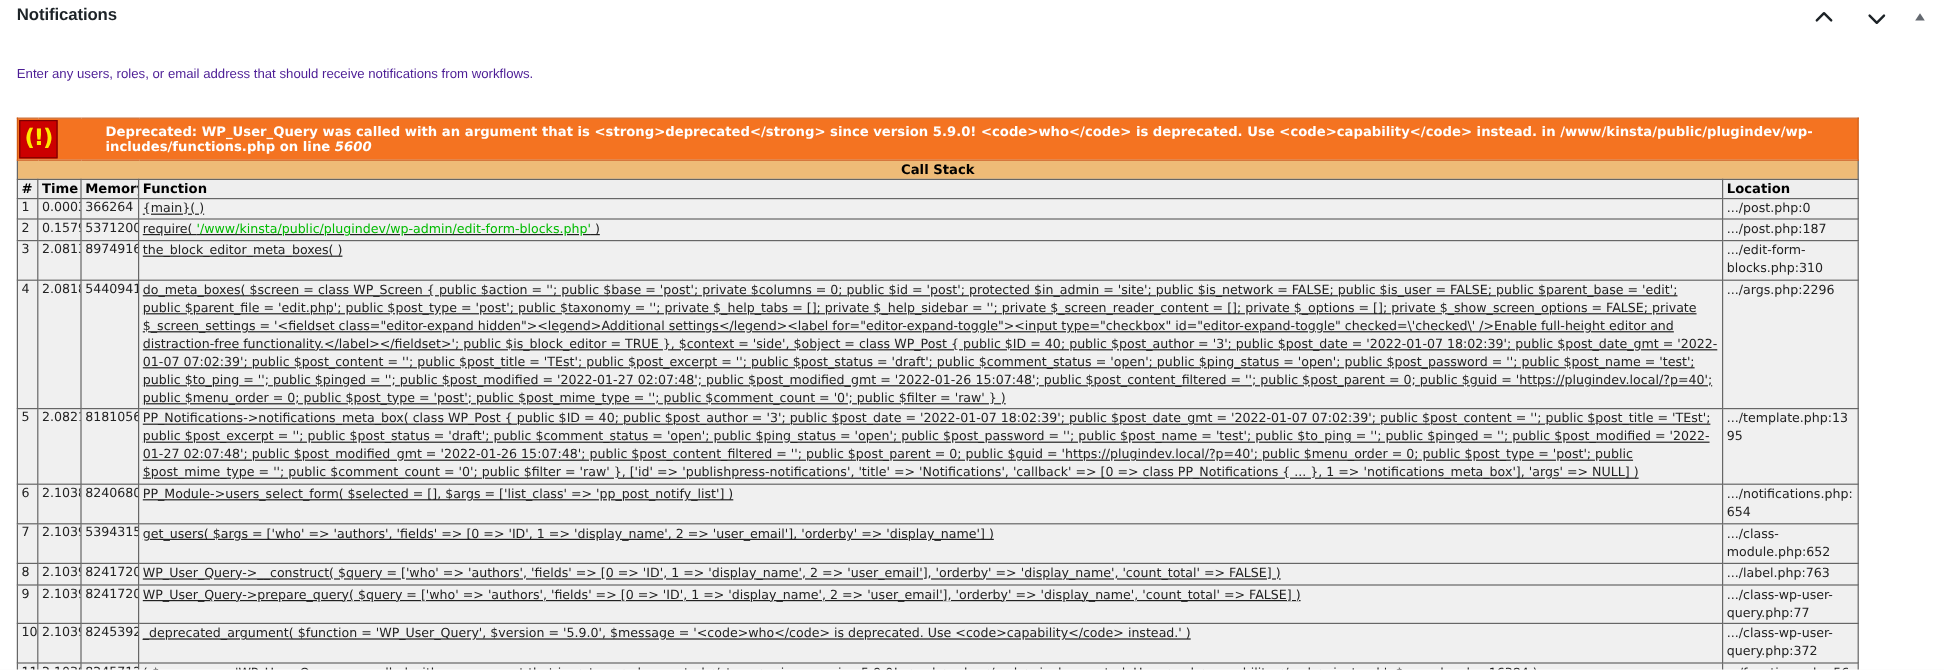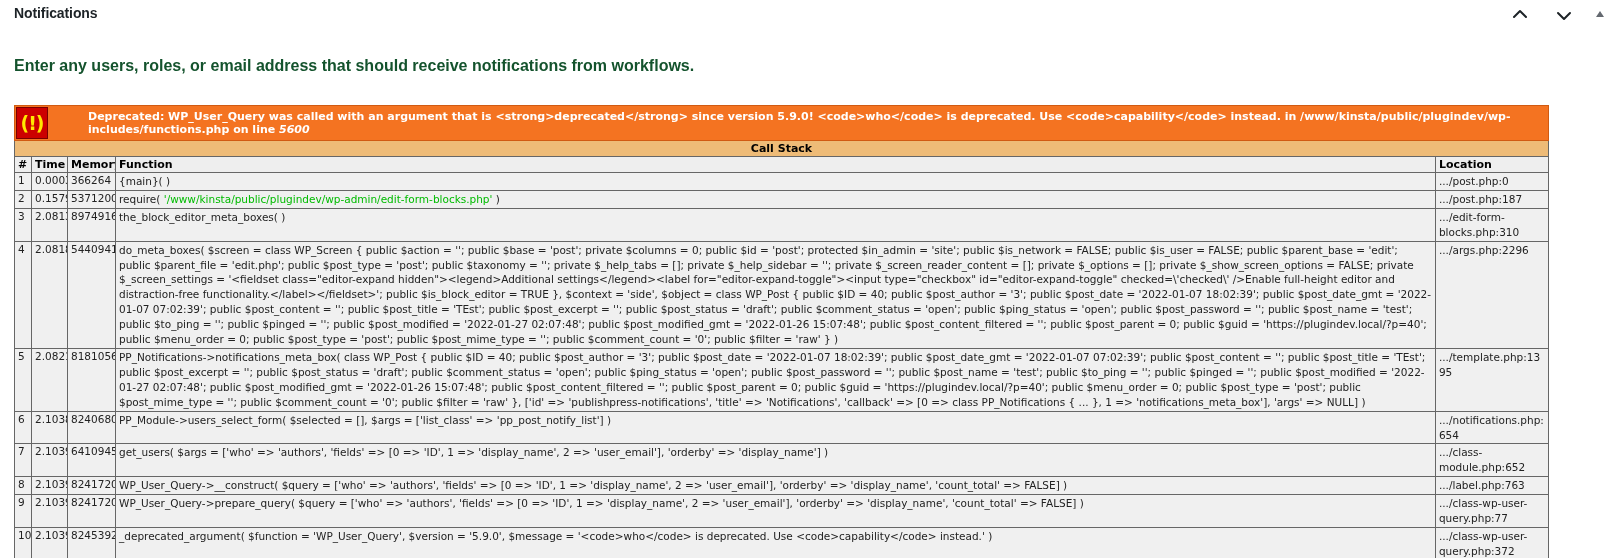--- a/index.html
+++ b/index.html
@@ -56,25 +56,24 @@
     align-items: center;
     justify-content: center;
     background: none;
     border: none;
     cursor: pointer;
     padding: 0;
   }
 
   
   .panel-desc {
-    font-size: 16px;
-    color: #14532d;
+    font-size: 11px;
+    color: #4c1d95;
     padding: 22px 0 0 14px;
     line-height: 1.5;
-    font-weight: bold;
   }
 
   
   .xdebug-wrap {
     margin: 27px 0 0 14px;
     width: 1535px;
   }
   table.xdebug-error {
     border-collapse: collapse;
     border-spacing: 0;
@@ -147,21 +146,21 @@
     color: #000000;
     font-weight: bold;
     font-size: 11px;
     padding: 1px 3px;
     white-space: nowrap;
   }
 
   td.num   { text-align: right; white-space: nowrap; }
   td.time  { text-align: right; white-space: nowrap; }
   td.mem   { text-align: right; white-space: nowrap; }
-  td.func  { line-height: 1.42; }
+  td.func  { line-height: 1.42; text-decoration: underline; }
   td.loc   { line-height: 1.42; margin-top: 12px; }
 
   .col-num  { width: 17px; }
   .col-time { width: 36px; }
   .col-mem  { width: 48px; }
   .col-func { width: auto; }
   .col-loc  { width: 113px; }
 
   .c-green { color: #00bb00; }
 </style>
@@ -273,21 +272,21 @@
         <tr>
           <td class="num">6</td>
           <td class="time">2.1038</td>
           <td class="mem">8240680</td>
           <td class="func">PP_Module-&gt;users_select_form( $selected = [], $args = ['list_class' =&gt; 'pp_post_notify_list'] )</td>
           <td class="loc">.../notifications.php:654</td>
         </tr>
         <tr>
           <td class="num">7</td>
           <td class="time">2.1039</td>
-          <td class="mem">6410945</td>
+          <td class="mem">5394315</td>
           <td class="func">get_users( $args = ['who' =&gt; 'authors', 'fields' =&gt; [0 =&gt; 'ID', 1 =&gt; 'display_name', 2 =&gt; 'user_email'], 'orderby' =&gt; 'display_name'] )</td>
           <td class="loc">.../class-module.php:652</td>
         </tr>
         <tr>
           <td class="num">8</td>
           <td class="time">2.1039</td>
           <td class="mem">8241720</td>
           <td class="func">WP_User_Query-&gt;__construct( $query = ['who' =&gt; 'authors', 'fields' =&gt; [0 =&gt; 'ID', 1 =&gt; 'display_name', 2 =&gt; 'user_email'], 'orderby' =&gt; 'display_name', 'count_total' =&gt; FALSE] )</td>
           <td class="loc">.../label.php:763</td>
         </tr>

